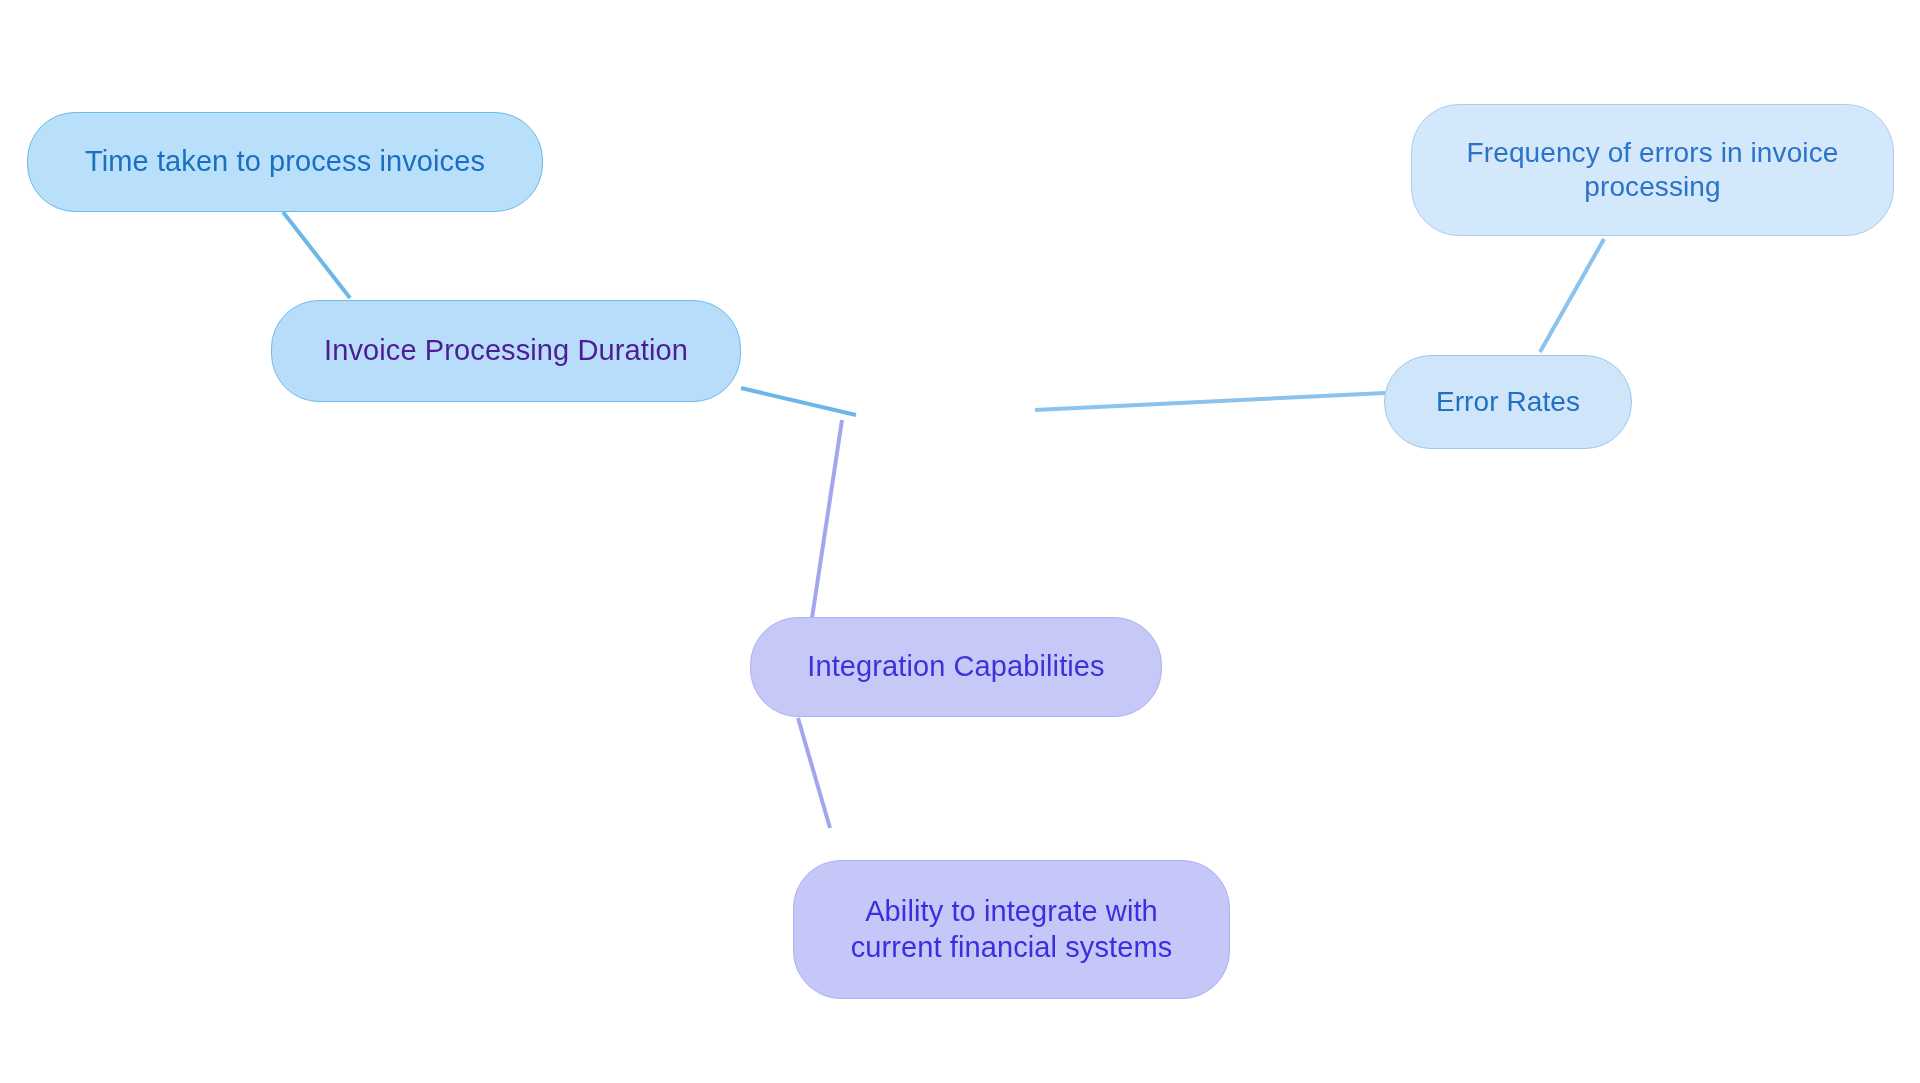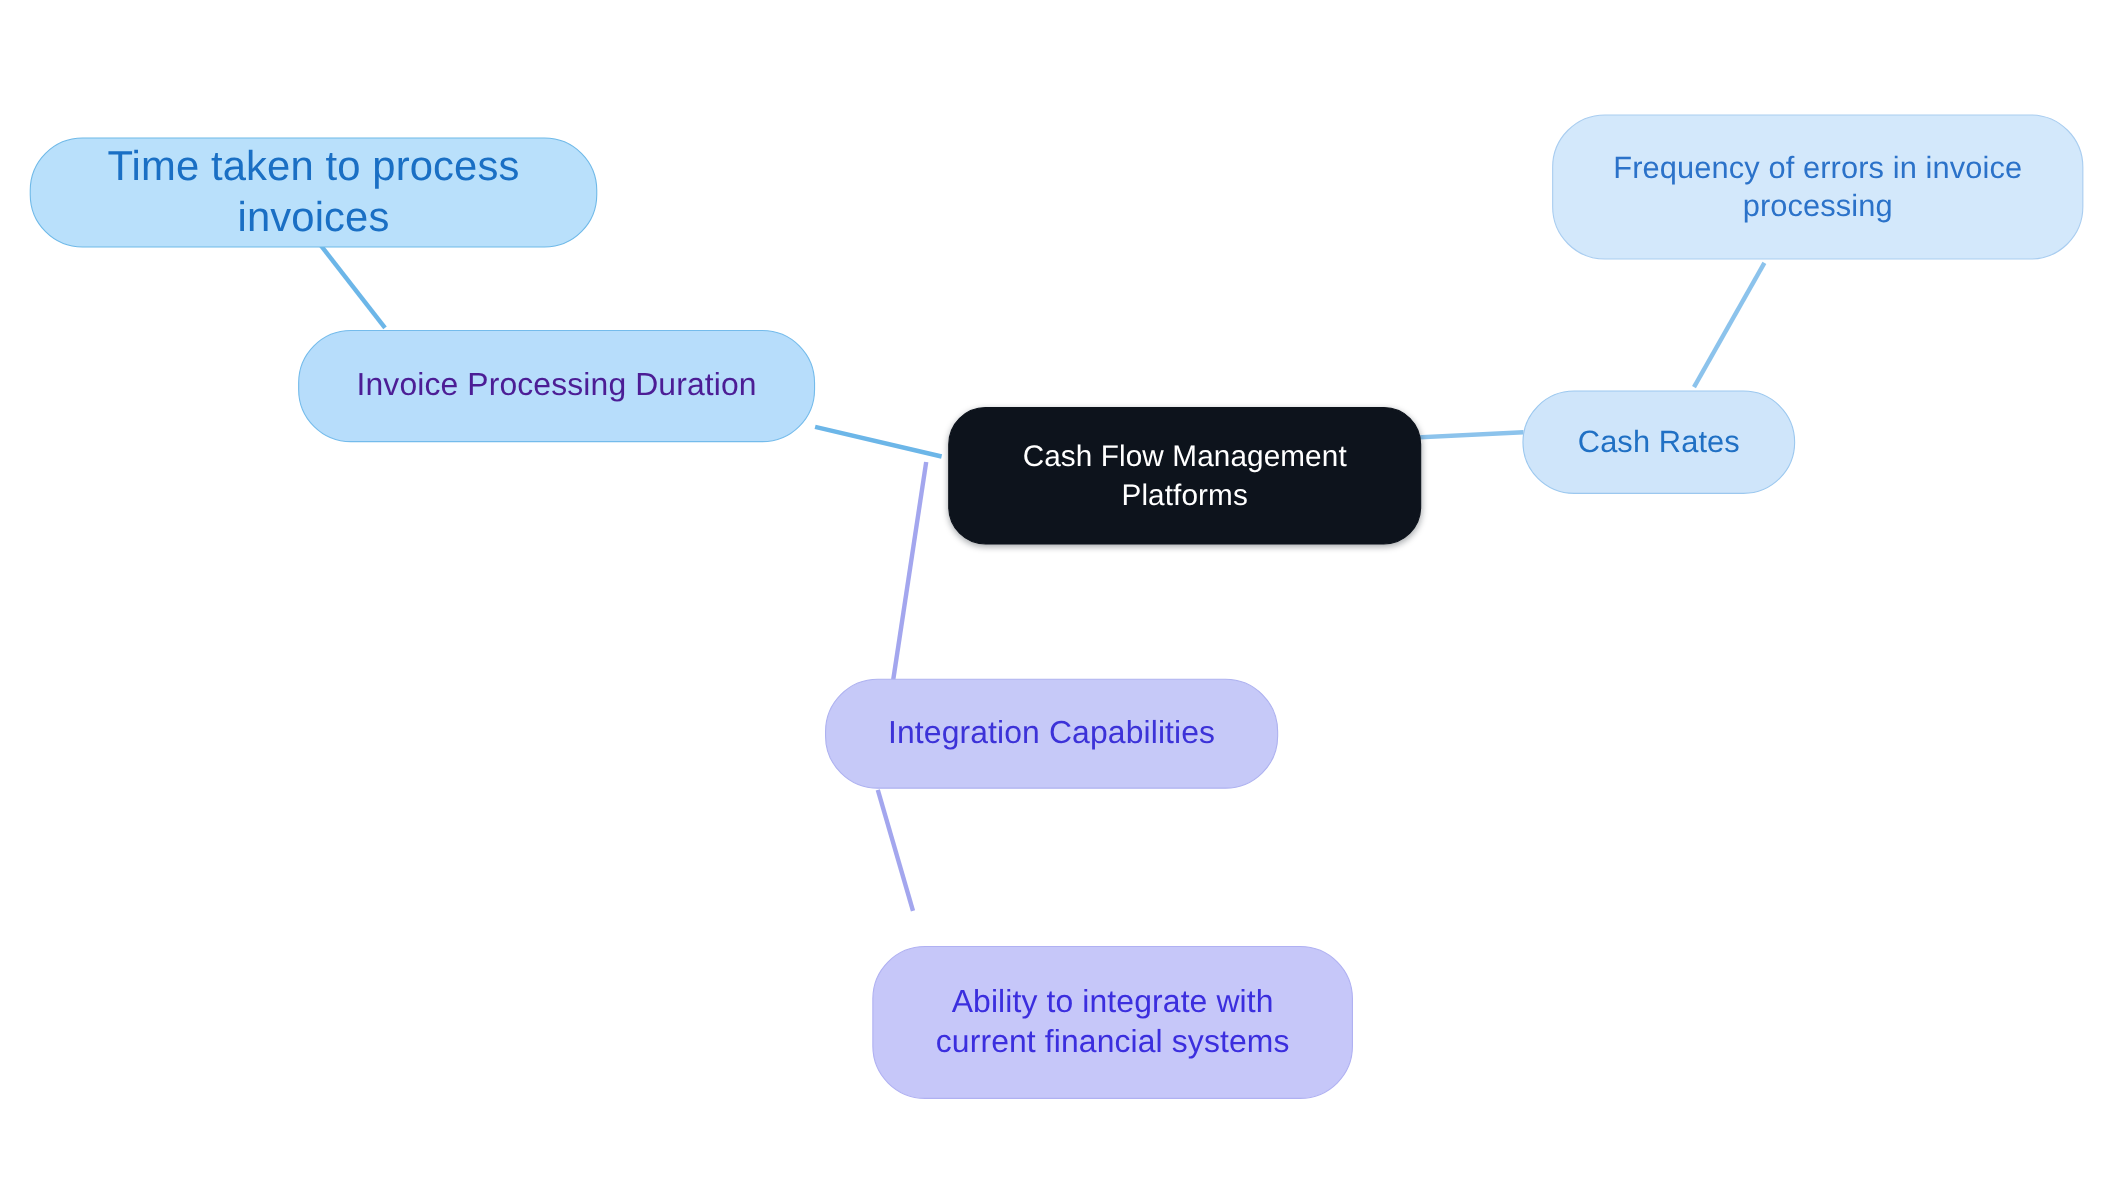--- a/index.html
+++ b/index.html
@@ -59,22 +59,21 @@
     font-size: 27px;
     line-height: 1.26;
     box-shadow: 0 2px 6px rgba(10, 16, 26, 0.35);
   }
 
   
   .node.blue-a {
     background: #b9e0fb;
     border-color: #6fb9e8;
     color: #1a6fc4;
-    font-size: 38px;
-    margin-top: 13px;
+    font-size: 29px;
   }
   .node.blue-b {
     background: #b7ddfb;
     border-color: #74bbeb;
     color: #2a86cd;
     font-size: 29px;
   }
   .node.blue-light {
     background: #d3e8fb;
     border-color: #a9cdf0;
@@ -112,28 +111,26 @@
     <g id="edges-group">
         <line x1="741" y1="388" x2="856" y2="415" stroke="#6cb6e8" stroke-width="4" stroke-linecap="butt"></line>
         <line x1="350" y1="298" x2="283" y2="212" stroke="#6cb6e8" stroke-width="4" stroke-linecap="butt"></line>
         <line x1="1035" y1="410" x2="1385" y2="393" stroke="#8cc3ec" stroke-width="4" stroke-linecap="butt"></line>
         <line x1="1540" y1="352" x2="1604" y2="239" stroke="#8cc3ec" stroke-width="4" stroke-linecap="butt"></line>
         <line x1="842" y1="420" x2="812" y2="618" stroke="#a3a6ee" stroke-width="4" stroke-linecap="butt"></line>
         <line x1="798" y1="718" x2="830" y2="828" stroke="#a3a6ee" stroke-width="4" stroke-linecap="butt"></line>
       </g>
   </svg>
 
-  <div class="node root" style="left: 862px; top: 370px; width: 430px; height: 125px; background: rgb(13, 19, 28); border-color: rgb(13, 19, 28); color: rgb(255, 255, 255);">Cash Flow Management
-Platforms</div>
 
   <div class="node blue-b" style="left: 271px; top: 300px; width: 470px; height: 102px; background: rgb(183, 221, 251); border-color: rgb(116, 187, 235); color: #4c1d95;">Invoice Processing Duration</div>
 
   <div class="node blue-a" style="left: 27px; top: 112px; width: 516px; height: 100px; background: rgb(185, 224, 251); border-color: rgb(111, 185, 232); color: rgb(26, 111, 196);">Time taken to process invoices</div>
 
-  <div class="node blue-pale" style="left: 1384px; top: 355px; width: 248px; height: 94px; background: rgb(207, 229, 250); border-color: rgb(156, 200, 239); color: rgb(32, 112, 196);">Cash Rates</div>
+  <div class="node blue-pale" style="left: 1384px; top: 355px; width: 248px; height: 94px; background: rgb(207, 229, 250); border-color: rgb(156, 200, 239); color: rgb(32, 112, 196);">Error Rates</div>
 
   <div class="node purple-a" style="left: 750px; top: 617px; width: 412px; height: 100px; background: rgb(198, 201, 248); border-color: rgb(174, 178, 240); color: rgb(60, 50, 216);">Integration Capabilities</div>
 
   <div class="node blue-light" style="left: 1411px; top: 104px; width: 483px; height: 132px; background: rgb(211, 232, 251); border-color: rgb(169, 205, 240); color: rgb(43, 114, 201);">Frequency of errors in invoice
 processing</div>
 
   <div class="node purple-b" style="left: 793px; top: 828px; width: 437px; height: 139px; background: rgb(198, 199, 249); border-color: rgb(176, 177, 242); color: rgb(59, 46, 222);">Ability to integrate with
 current financial systems</div>
 
 </div>

